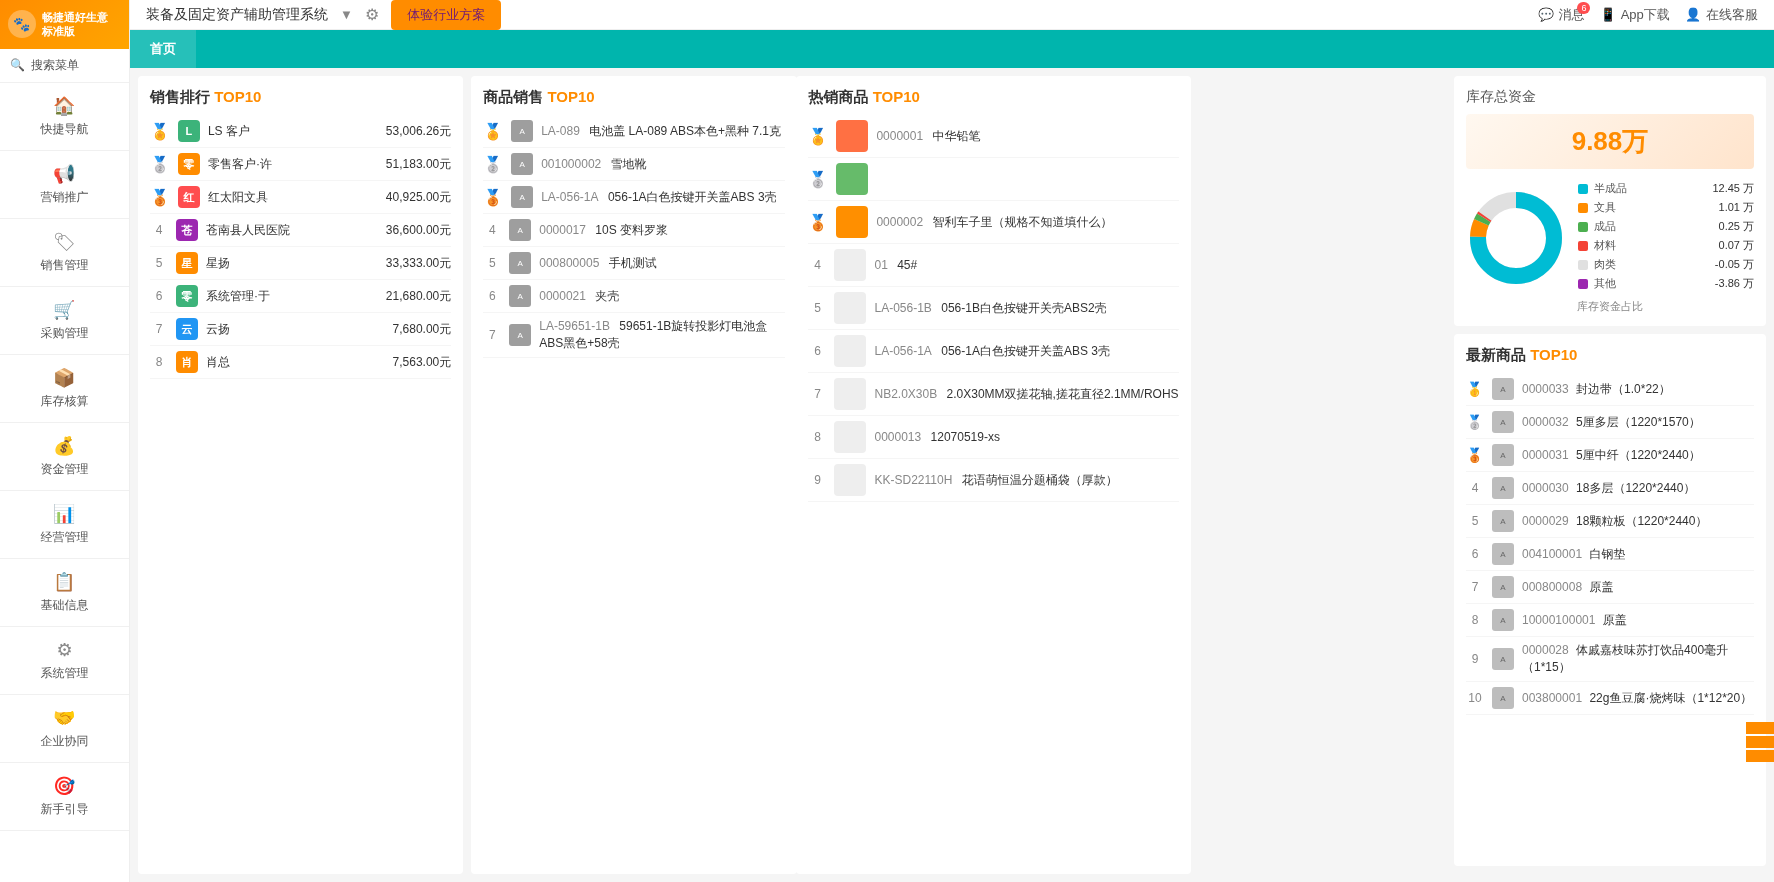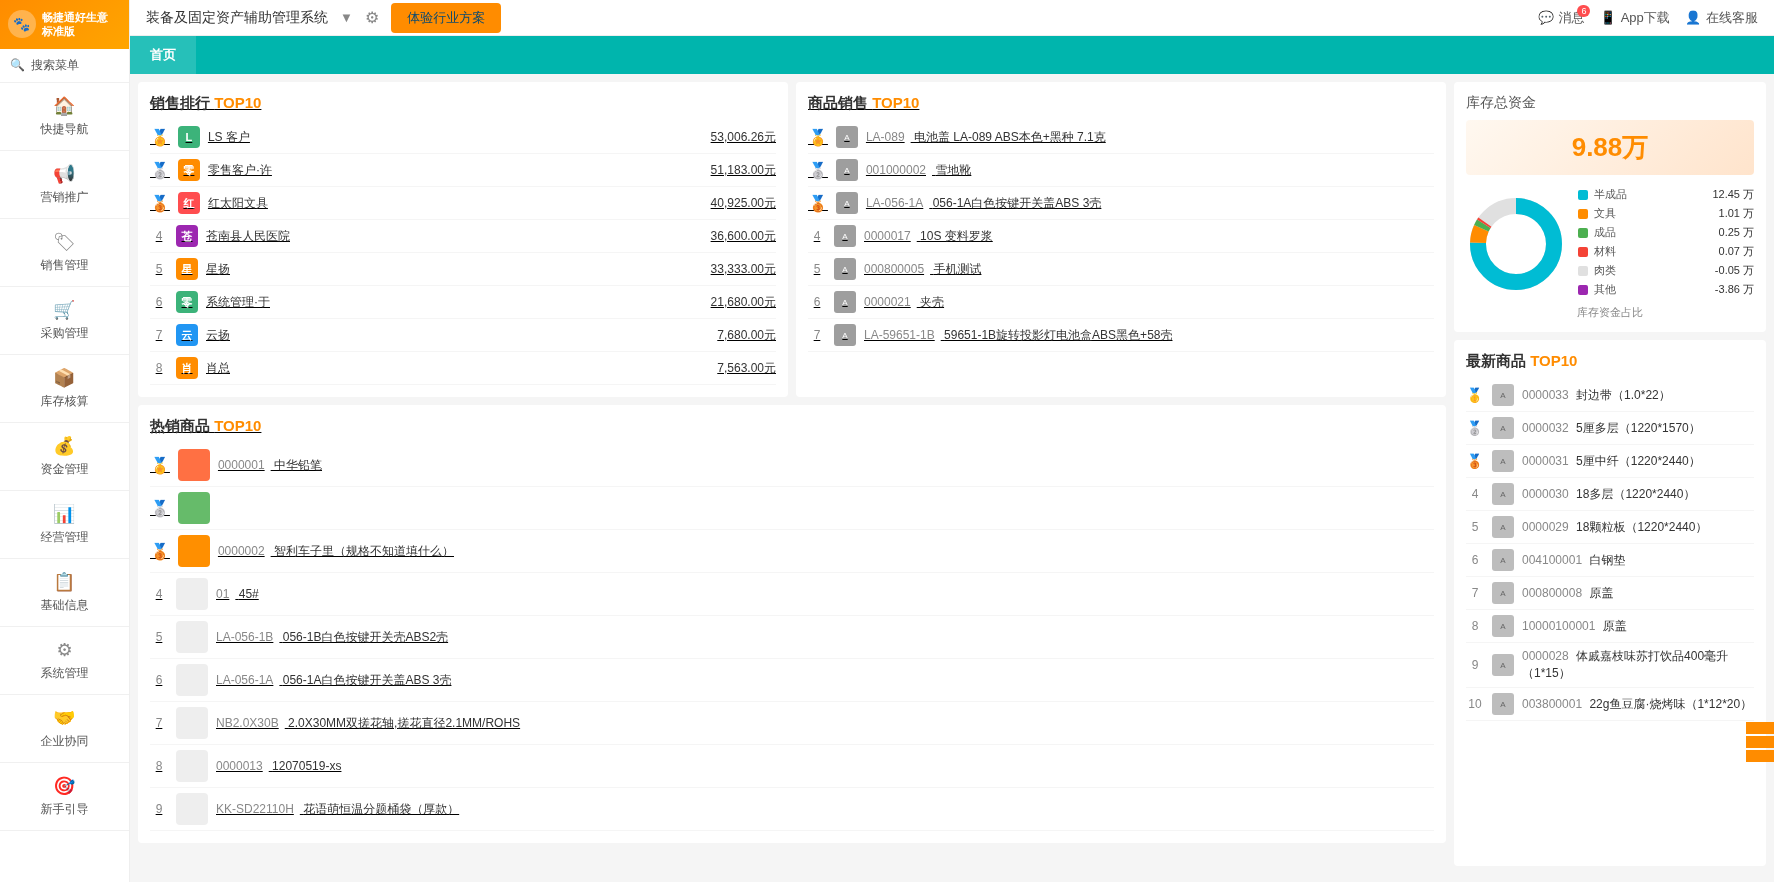--- a/index.html
+++ b/index.html
@@ -69,41 +69,41 @@
       display: flex;
       flex-direction: column;
       overflow: hidden;
     }
     .topbar {
       background: #fff;
       border-bottom: 1px solid #eee;
       display: flex;
       align-items: center;
       padding: 0 16px;
-      height: 36px;
+      height: 30px;
       gap: 12px;
       flex-shrink: 0;
     }
     .topbar-title {
       font-size: 14px;
       color: #333;
       font-weight: 500;
     }
     .topbar-dropdown {
       color: #888;
       cursor: pointer;
     }
     .topbar-gear {
       color: #888;
       cursor: pointer;
       font-size: 16px;
     }
     .topbar-trial-btn {
       background: #ff8c00;
-      color: #0c4a6e;
+      color: #701a75;
       border: none;
       padding: 6px 16px;
       border-radius: 4px;
       font-size: 13px;
       cursor: pointer;
     }
     .topbar-right {
       margin-left: auto;
       display: flex;
       align-items: center;
@@ -155,25 +155,23 @@
       display: flex;
       gap: 0;
       overflow: hidden;
       background: #f5f5f5;
     }
 
     
     .center-area {
       flex: 1;
       display: flex;
-      flex-direction: column;
-      gap: 8px;
+      flex-direction: row;
       padding: 8px;
       overflow-y: auto;
-      text-decoration: underline;
     }
 
     .panel {
       background: #fff;
       border-radius: 4px;
       padding: 12px;
     }
     .sales-row {
       display: flex;
       align-items: center;

